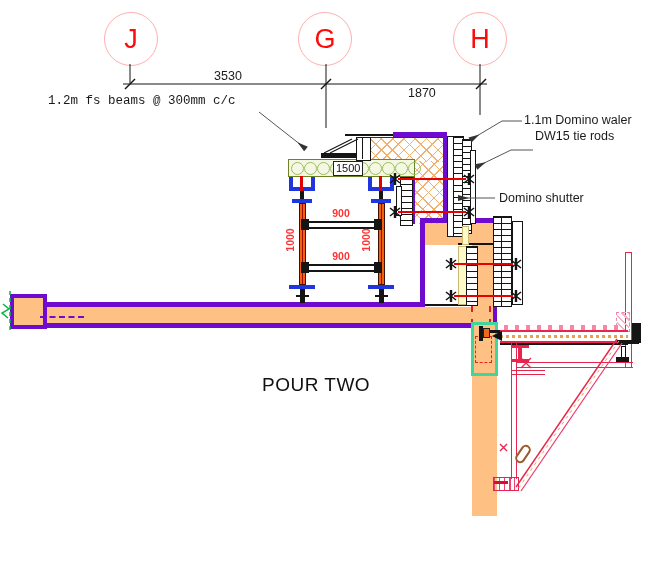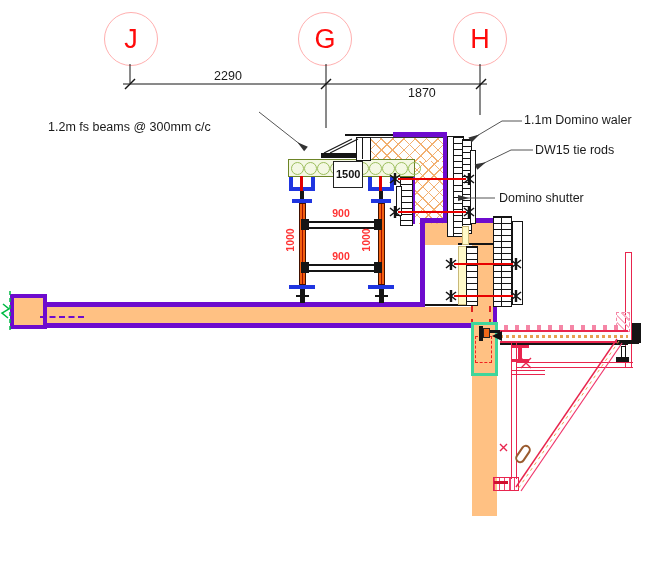--- a/index.html
+++ b/index.html
@@ -69,21 +69,21 @@
     <div style="width:11px;height:11px;border-radius:50%;border:1.3px solid #9CBE5C;flex:none;"></div>
     <div style="width:11px;height:11px;border-radius:50%;border:1.3px solid #9CBE5C;flex:none;"></div>
     <div style="width:11px;height:11px;border-radius:50%;border:1.3px solid #9CBE5C;flex:none;"></div>
     <div style="width:11px;height:11px;border-radius:50%;border:1.3px solid #9CBE5C;flex:none;"></div>
     <div style="width:11px;height:11px;border-radius:50%;border:1.3px solid #9CBE5C;flex:none;"></div>
     <div style="width:11px;height:11px;border-radius:50%;border:1.3px solid #9CBE5C;flex:none;"></div>
     <div style="width:11px;height:11px;border-radius:50%;border:1.3px solid #9CBE5C;flex:none;"></div>
     <div style="width:11px;height:11px;border-radius:50%;border:1.3px solid #9CBE5C;flex:none;"></div>
     <div style="width:11px;height:11px;border-radius:50%;border:1.3px solid #9CBE5C;flex:none;"></div>
   </div>
-  <div class="a" style="left:333px;top:161px;background:#fff;border:1px solid #222;color:#111;font-size:11px;padding:6px 2px;line-height:13px;font-weight:bold;">1500</div>
+  <div class="a" style="left:333px;top:161px;background:#fff;border:1px solid #222;color:#111;font-size:11px;padding:0 2px;line-height:13px;">1500</div>
   <div class="a blk" style="left:321px;top:153px;width:35px;height:5px;"></div>
   <div class="a timber" style="left:356px;top:137px;width:13px;height:22px;"></div>
   <div class="a blk" style="left:362px;top:137px;width:1px;height:22px;"></div>
 
   <div class="a" style="left:289px;top:177px;width:26px;height:14px;border-left:4px solid #1F35E0;border-right:4px solid #1F35E0;border-bottom:4px solid #1F35E0;box-sizing:border-box;"></div>
   <div class="a" style="left:300px;top:176px;width:3px;height:17px;background:#E00000;"></div>
   <div class="a blk" style="left:300px;top:191px;width:4px;height:9px;"></div>
   <div class="a" style="left:292px;top:199px;width:20px;height:4px;background:#1F35E0;"></div>
   <div class="a" style="left:299px;top:203px;width:7px;height:82px;background:#F26010;border:1px solid #401000;box-sizing:border-box;"></div>
   <div class="a" style="left:302px;top:204px;width:1px;height:80px;background:#A01000;"></div>
@@ -211,24 +211,25 @@
       <path d="M500,444 L507,451 M500,451 L507,444"></path>
     </g>
     <polygon points="492,336 502,331 502,341" fill="#111"></polygon>
 
     <g stroke="#00BB44" stroke-width="1.5" fill="none">
       <path d="M3,304 L9,309 L2,313 L8,318"></path>
       <line x1="10" y1="291" x2="10" y2="332" stroke-dasharray="4 3"></line>
     </g>
   </svg>
 
-  <div class="a txt" style="left:213px;top:69px;width:30px;text-align:center;">2290</div>
+  <div class="a txt" style="left:213px;top:69px;width:30px;text-align:center;">3530</div>
   <div class="a txt" style="left:408px;top:69px;width:30px;margin-top:17px;">1870</div>
-  <div class="a txt" style="left:48px;top:120px;">1.2m fs beams @ 300mm c/c</div>
+  <div class="a txt" style="left:48px;top:94px;font-family:Liberation Mono, monospace;">1.2m fs beams @ 300mm c/c</div>
   <div class="a txt" style="left:524px;top:113px;">1.1m Domino waler</div>
-  <div class="a txt" style="left:535px;top:143px;">DW15 tie rods</div>
+  <div class="a txt" style="left:535px;top:129px;">DW15 tie rods</div>
   <div class="a txt" style="left:499px;top:191px;">Domino shutter</div>
   <div class="a redtxt" style="left:326px;top:207px;width:30px;text-align:center;">900</div>
   <div class="a redtxt" style="left:326px;top:250px;width:30px;text-align:center;">900</div>
   <div class="a redtxt" style="left:275px;top:234px;width:30px;text-align:center;transform:rotate(-90deg);">1000</div>
   <div class="a redtxt" style="left:351px;top:234px;width:30px;text-align:center;transform:rotate(-90deg);">1000</div>
+  <div class="a" style="left:262px;top:374px;font-size:19px;color:#111;letter-spacing:0.5px;">POUR TWO</div>
 
 </div>
 
 </body></html>

